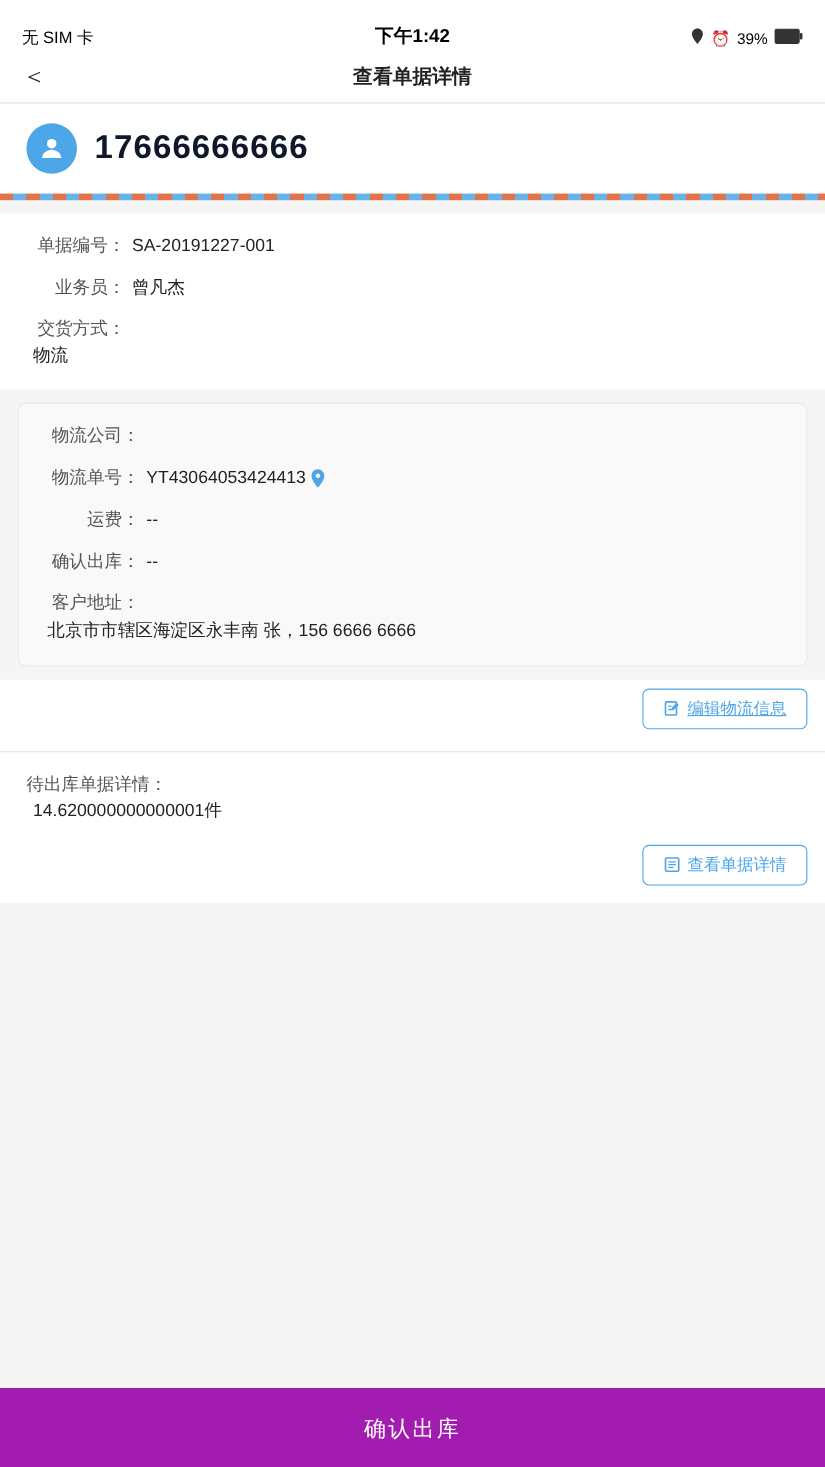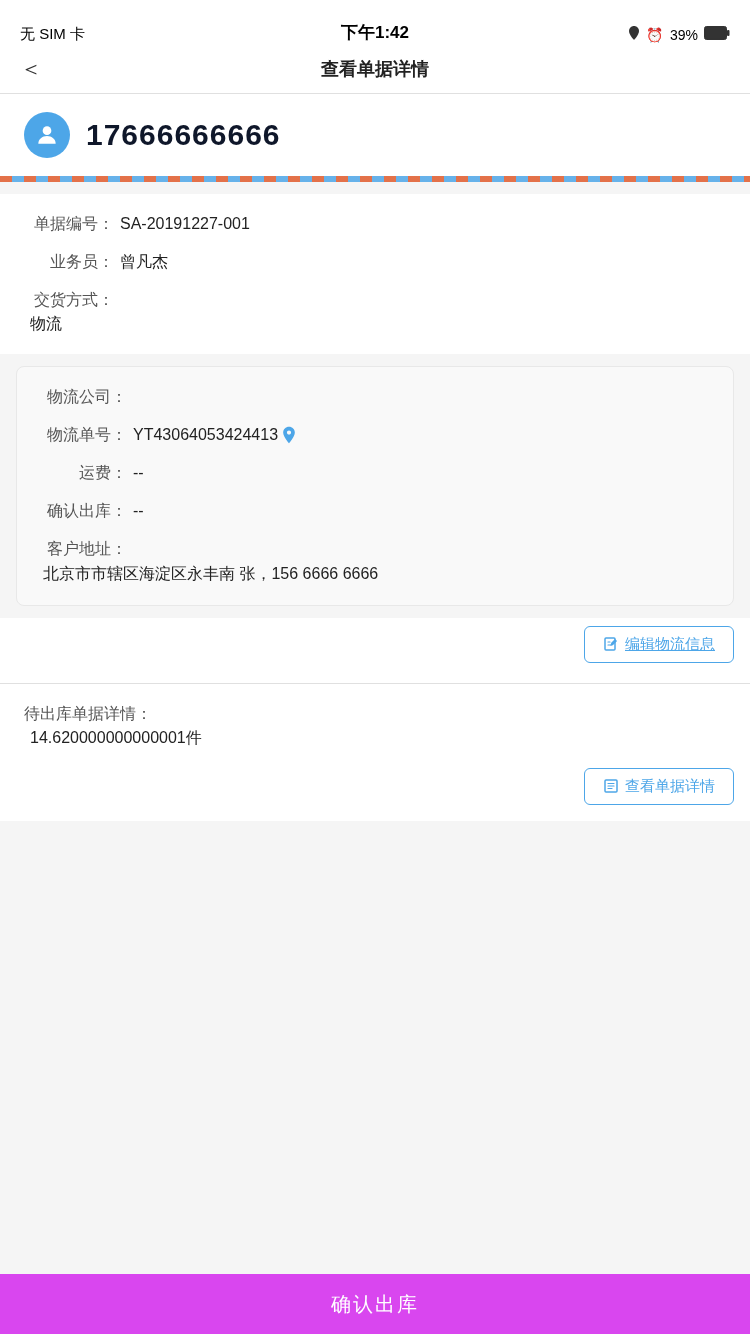--- a/index.html
+++ b/index.html
@@ -199,22 +199,22 @@
 
     
     .spacer { background: #f5f5f5; height: 160px; }
 
     
     .confirm-btn-bar {
       position: fixed;
       bottom: 0;
       left: 0;
       width: 750px;
-      background: #d946ef;
-      height: 60px;
+      background: #a21caf;
+      height: 72px;
       display: flex;
       align-items: center;
       justify-content: center;
       cursor: pointer;
     }
     .confirm-btn-text {
       color: #fff;
       font-size: 20px;
       font-weight: 500;
       letter-spacing: 2px;

